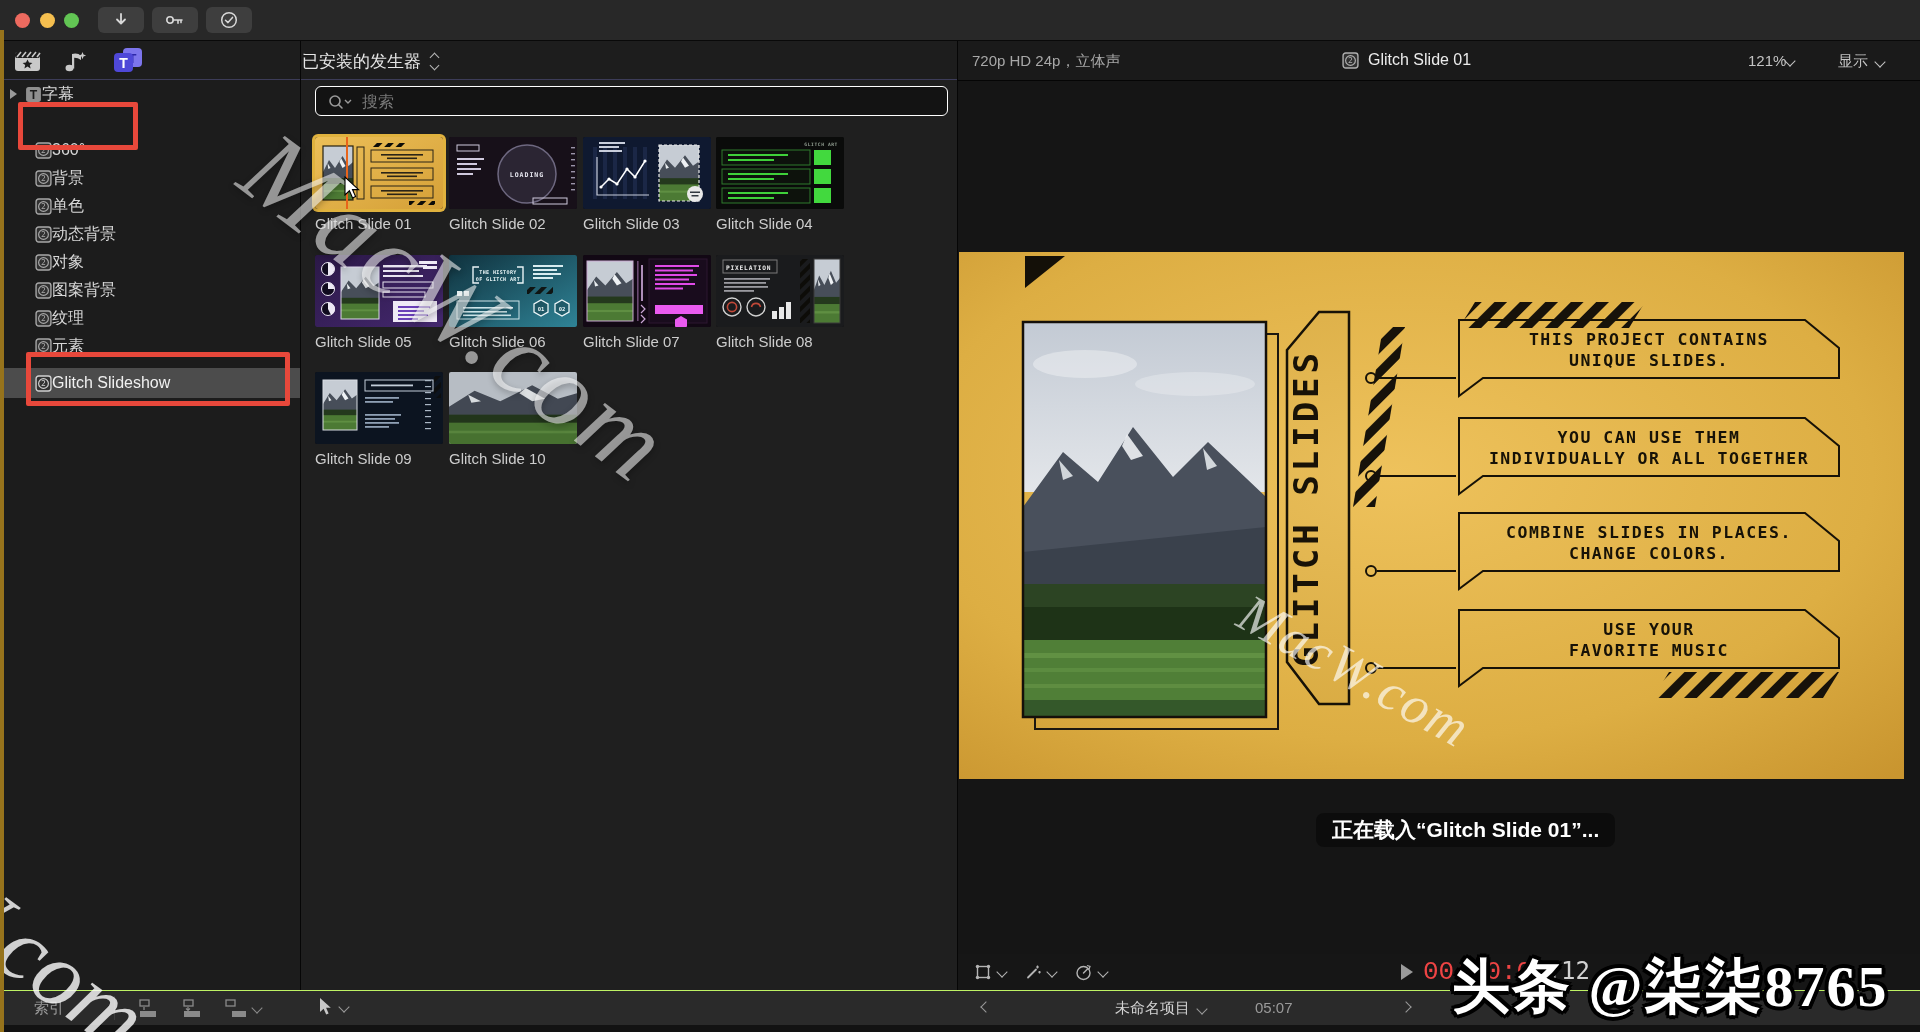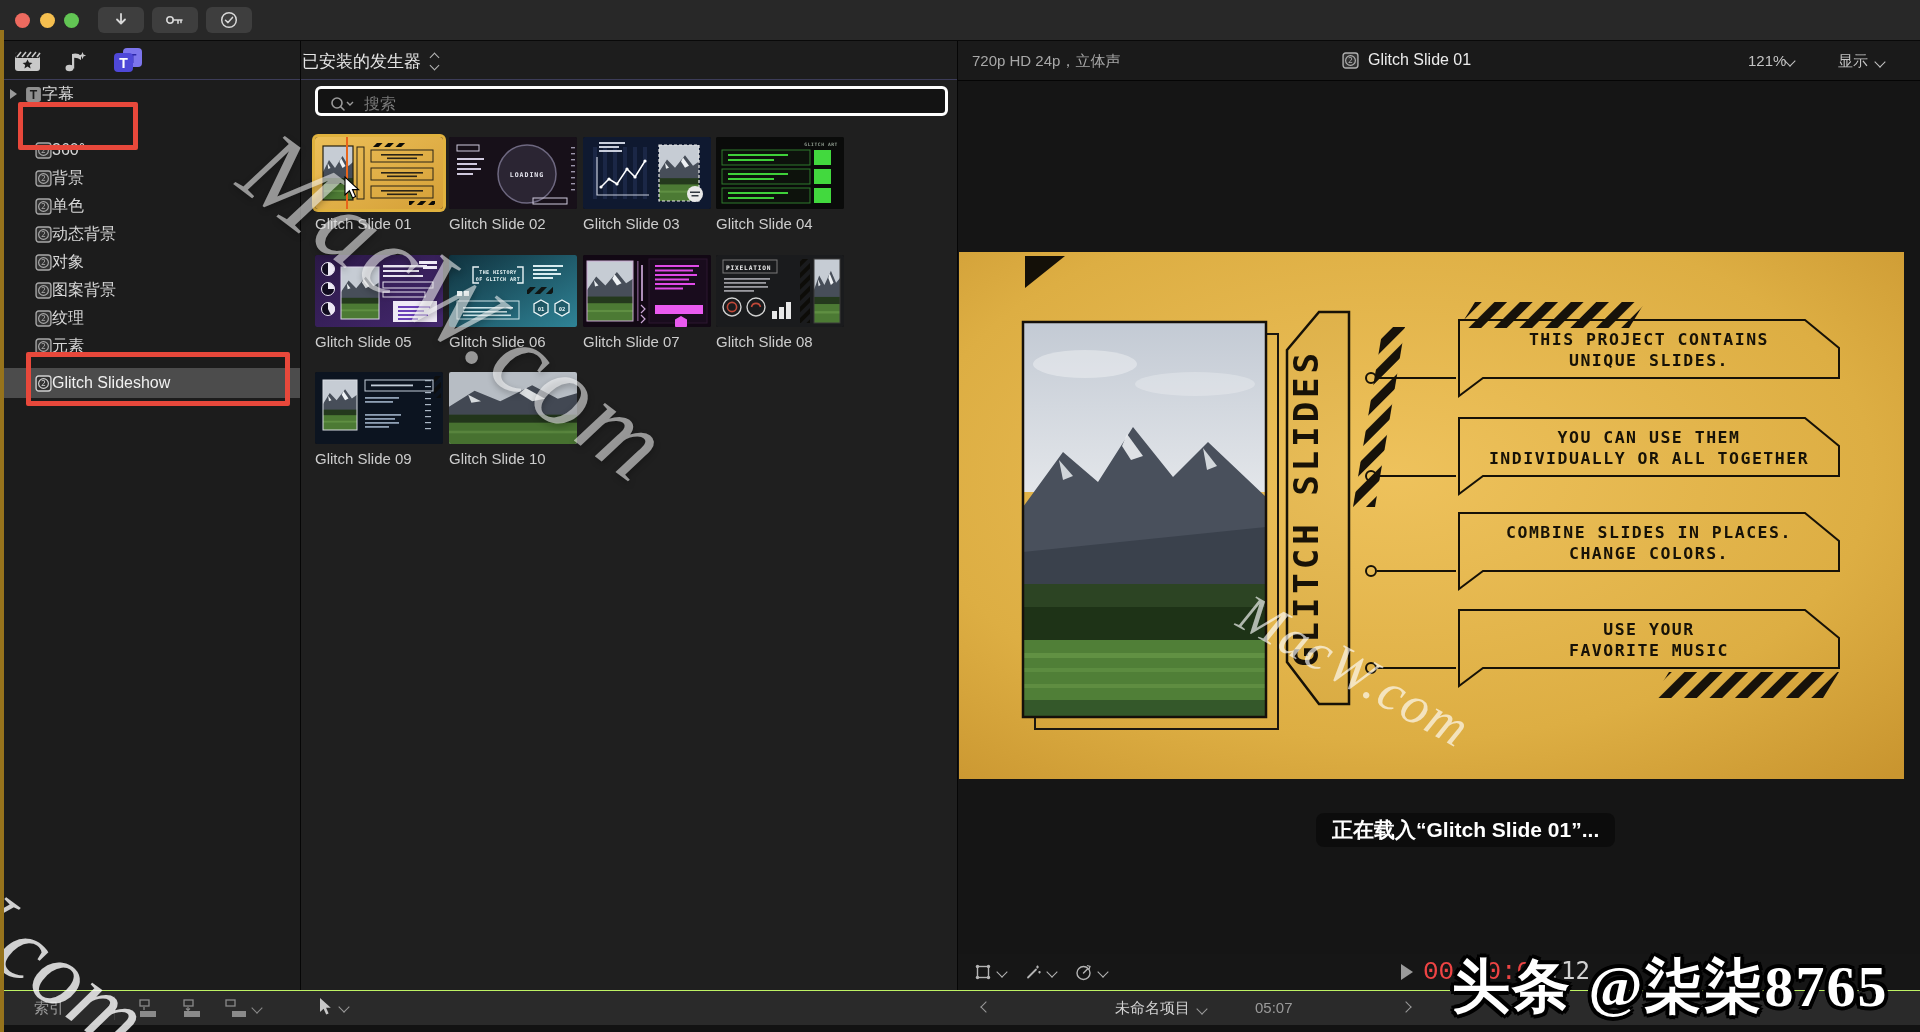--- a/index.html
+++ b/index.html
@@ -22,21 +22,21 @@
   .toolrow{position:absolute;left:0;top:41px;width:1920px;height:39px;background:#1d1d1d}
   .toolrow .bluebase{position:absolute;left:0;top:38px;width:957px;height:1px;background:#3c3c58}
   .vdiv{position:absolute;background:#060606;width:1px}
   
   .sidebar{position:absolute;left:0;top:80px;width:300px;height:910px;background:#1c1c1c}
   .srow{position:absolute;left:0;width:300px;height:28px;display:flex;align-items:center;font-size:16px;color:#d6d6d6;white-space:nowrap}
   .srow .lbl{}
   .redbox{position:absolute;border:5px solid #e8483b;border-radius:2px;z-index:40;pointer-events:none}
   
   .browser{position:absolute;left:301px;top:80px;width:656px;height:910px;background:#1f1f1f}
-  .search{position:absolute;left:14px;top:6px;width:633px;height:30px;background:#131313;border:3px solid #ffffff;border-radius:6px;box-sizing:border-box}
+  .search{position:absolute;left:14px;top:6px;width:633px;height:30px;background:#131313;border:1px solid #ffffff;border-radius:6px;box-sizing:border-box}
   .search input{position:absolute;left:44px;top:0;width:570px;height:28px;background:transparent;border:none;outline:none;color:#ddd;font-size:16px;font-family:"Liberation Sans",sans-serif}
   .search input::placeholder{color:#787878}
   .thumb{position:absolute;width:128px;height:72px;border-radius:2px;overflow:hidden;background:#111}
   .thumb svg{display:block}
   .tsel{box-shadow:0 0 0 3px #e0b23e;border-radius:3px}
   .tlabel{position:absolute;font-size:15px;color:#cdcdcd;white-space:nowrap}
   
   .viewer{position:absolute;left:958px;top:41px;width:962px;height:949px;background:#151515}
   .vheader{position:absolute;left:0;top:0;width:962px;height:39px;background:#1a1a1a;border-bottom:1px solid #050505}
   .toast{position:absolute;left:358px;top:772px;height:34px;line-height:34px;padding:0 16px;background:rgba(12,12,12,.93);border-radius:8px;color:#fff;font-size:21px;font-weight:bold;white-space:nowrap}

